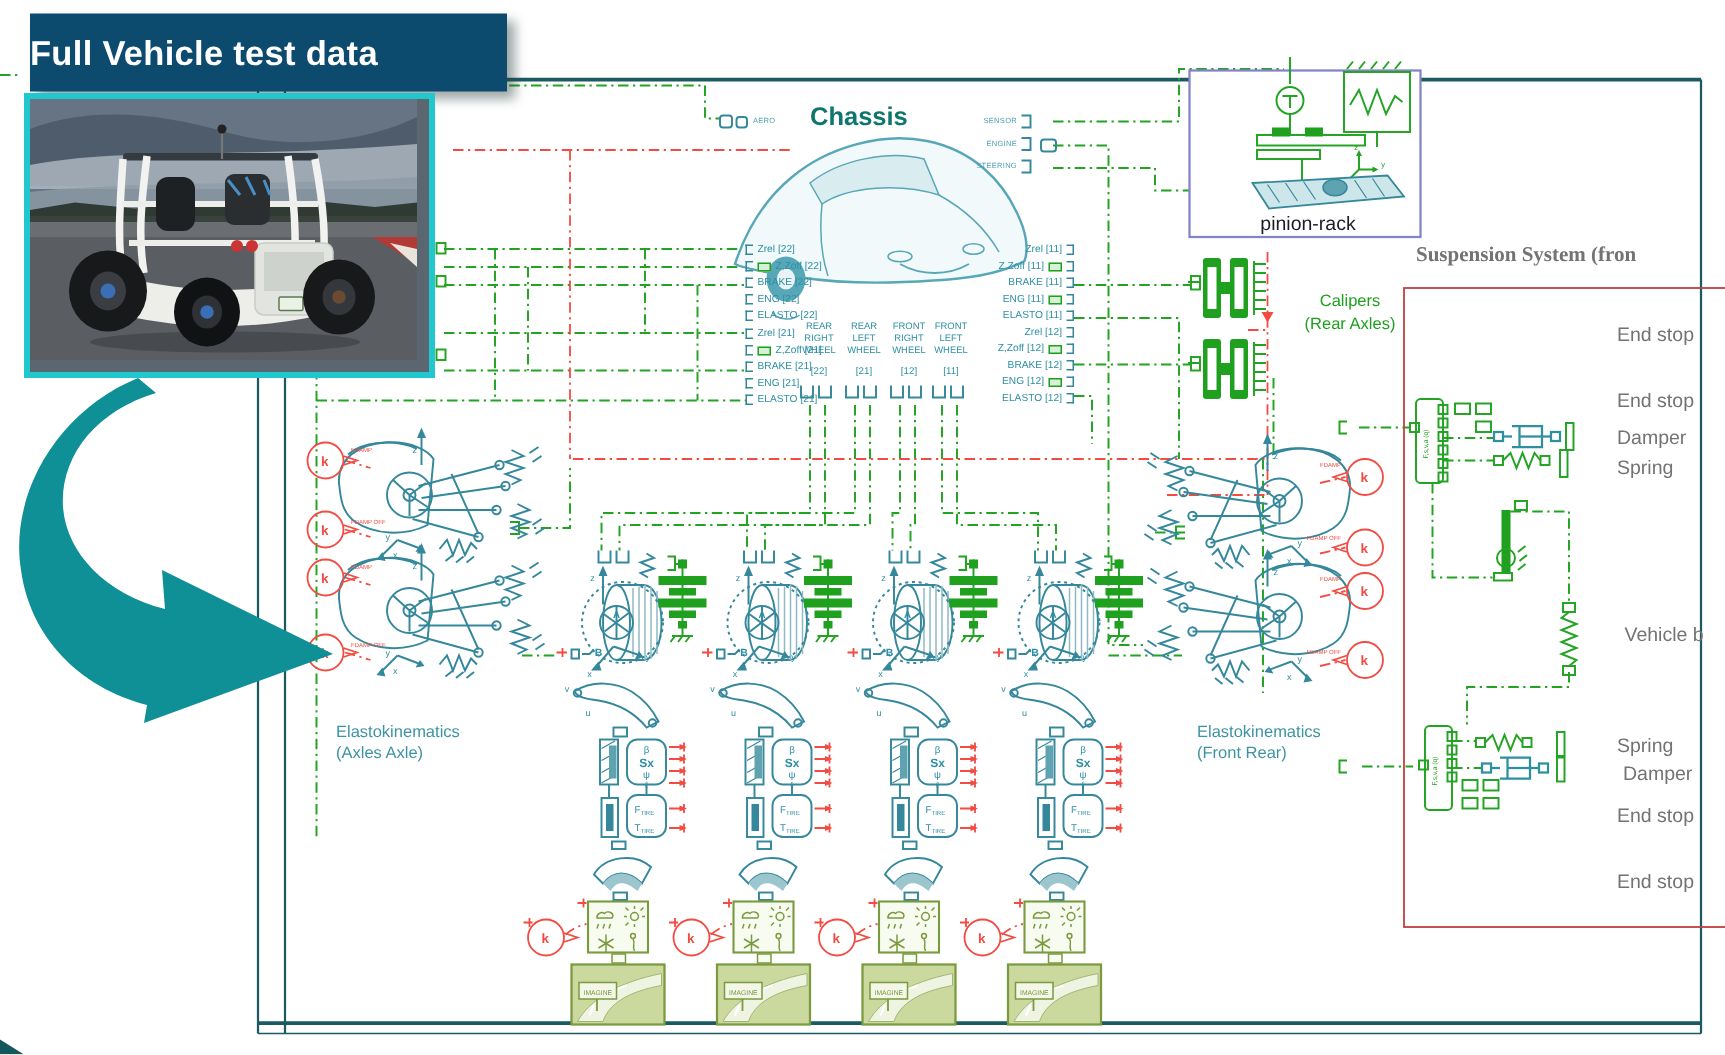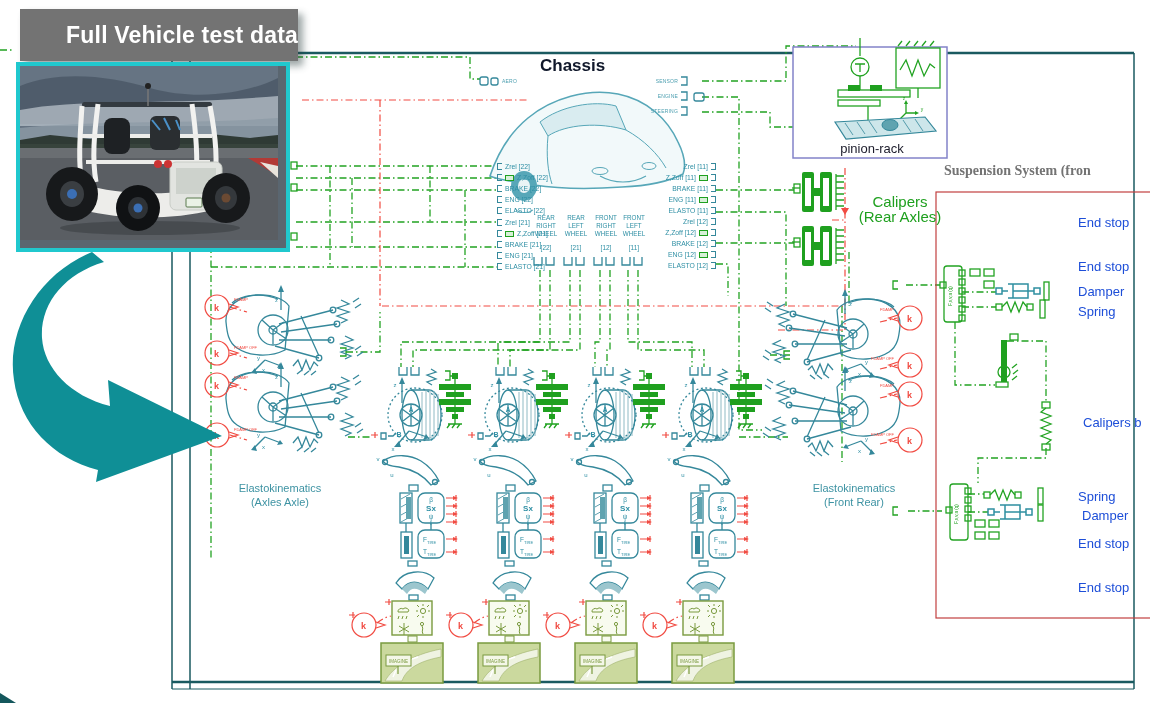--- a/index.html
+++ b/index.html
@@ -1,36 +1,36 @@
 <!DOCTYPE html>
 <html><head>
 <meta charset="utf-8">
 <style>
   html,body{margin:0;padding:0;background:#fff;}
   .stage{position:relative;width:1150px;height:703px;background:#fff;overflow:hidden;
          font-family:"Liberation Sans",sans-serif;}
   .stage svg.art{position:absolute;left:0;top:0;z-index:1;}
   .ovl{position:absolute;z-index:3;}
   
-  .banner{left:20px;top:9px;width:278px;height:52px;background:#737373;
-          box-shadow:5px 5px 7px rgba(40,60,60,.45);display:flex;align-items:center;justify-content:flex-end;}
+  .banner{left:20px;top:9px;width:318px;height:52px;background:#0c4a6e;
+          box-shadow:5px 5px 7px rgba(40,60,60,.45);display:flex;align-items:center;justify-content:flex-start;}
   .banner span{color:#fff;font-size:23px;font-weight:bold;letter-spacing:.2px;}
   
   .photo{left:16px;top:62px;width:266px;height:182px;border:4px solid #20C8CE;background:#5A6670;}
   
   .arrowbox{left:4px;top:246px;width:225px;height:240px;}
   
   .lbl{position:absolute;z-index:2;color:#35889B;}
-  .chassis-title{left:540px;top:56px;font-size:17px;font-weight:600;color:#0f172a;}
+  .chassis-title{left:540px;top:68px;font-size:17px;font-weight:600;color:#0f766e;}
   .tiny{font-size:5px;letter-spacing:.2px;}
   .pr-label{left:812px;top:141px;width:120px;text-align:center;font-size:13px;color:#1b1b2a;}
-  .cal-label{left:852px;top:194px;width:96px;text-align:center;font-size:15px;line-height:15px;color:#1FA01F;}
+  .cal-label{left:852px;top:194px;width:96px;text-align:center;font-size:11px;line-height:15px;color:#1FA01F;}
   .susp-title{left:944px;top:163px;font-size:14px;font-weight:bold;color:#737373;white-space:nowrap;font-family:Liberation Serif, serif;}
-  .gr-label{font-size:13px;color:#1d4ed8;white-space:nowrap;}
-  .el-label{width:112px;text-align:center;font-size:11px;line-height:14px;color:#3E93A3;}
+  .gr-label{font-size:13px;color:#737373;white-space:nowrap;}
+  .el-label{width:112px;font-size:11px;line-height:14px;color:#3E93A3;}
   
   .siggroup{position:absolute;z-index:2;}
   .sigrow{display:flex;align-items:center;gap:3px;height:11px;font-size:6.8px;color:#2E8FA4;white-space:nowrap;}
   .sigrow::before{content:"";flex:none;width:4px;height:5px;border:1.4px solid #35889B;border-right:none;}
   .siggroup.right .sigrow{flex-direction:row-reverse;}
   .siggroup.right .sigrow::before{border:1.4px solid #35889B;border-left:none;}
   .pbox{flex:none;width:7px;height:4px;border:1.3px solid #1FA01F;background:#D8F0D8;}
   
   .wh{position:absolute;z-index:2;width:40px;text-align:center;font-size:6.3px;line-height:8px;color:#2E8FA4;}
   .whidx{position:absolute;z-index:2;width:40px;text-align:center;font-size:6.5px;color:#2E8FA4;}
@@ -611,21 +611,21 @@
 <div class="lbl cal-label">
   <div>Calipers</div>
       <div>(Rear Axles)</div>
 </div>
 <div class="lbl susp-title">Suspension System (fron</div>
 
 <div class="lbl gr-label" style="left:1078px;top:215px">End stop</div>
 <div class="lbl gr-label" style="left:1078px;top:259px">End stop</div>
 <div class="lbl gr-label" style="left:1078px;top:284px">Damper</div>
 <div class="lbl gr-label" style="left:1078px;top:304px">Spring</div>
-<div class="lbl gr-label" style="left:1083px;top:415px">Calipers b</div>
+<div class="lbl gr-label" style="left:1083px;top:415px">Vehicle b</div>
 <div class="lbl gr-label" style="left:1078px;top:489px">Spring</div>
 <div class="lbl gr-label" style="left:1082px;top:508px">Damper</div>
 <div class="lbl gr-label" style="left:1078px;top:536px">End stop</div>
 <div class="lbl gr-label" style="left:1078px;top:580px">End stop</div>
 
 <div class="lbl el-label" style="left:224px;top:481px">
   <div>Elastokinematics</div>
       <div>(Axles Axle)</div>
 </div>
 <div class="lbl el-label" style="left:798px;top:481px">

